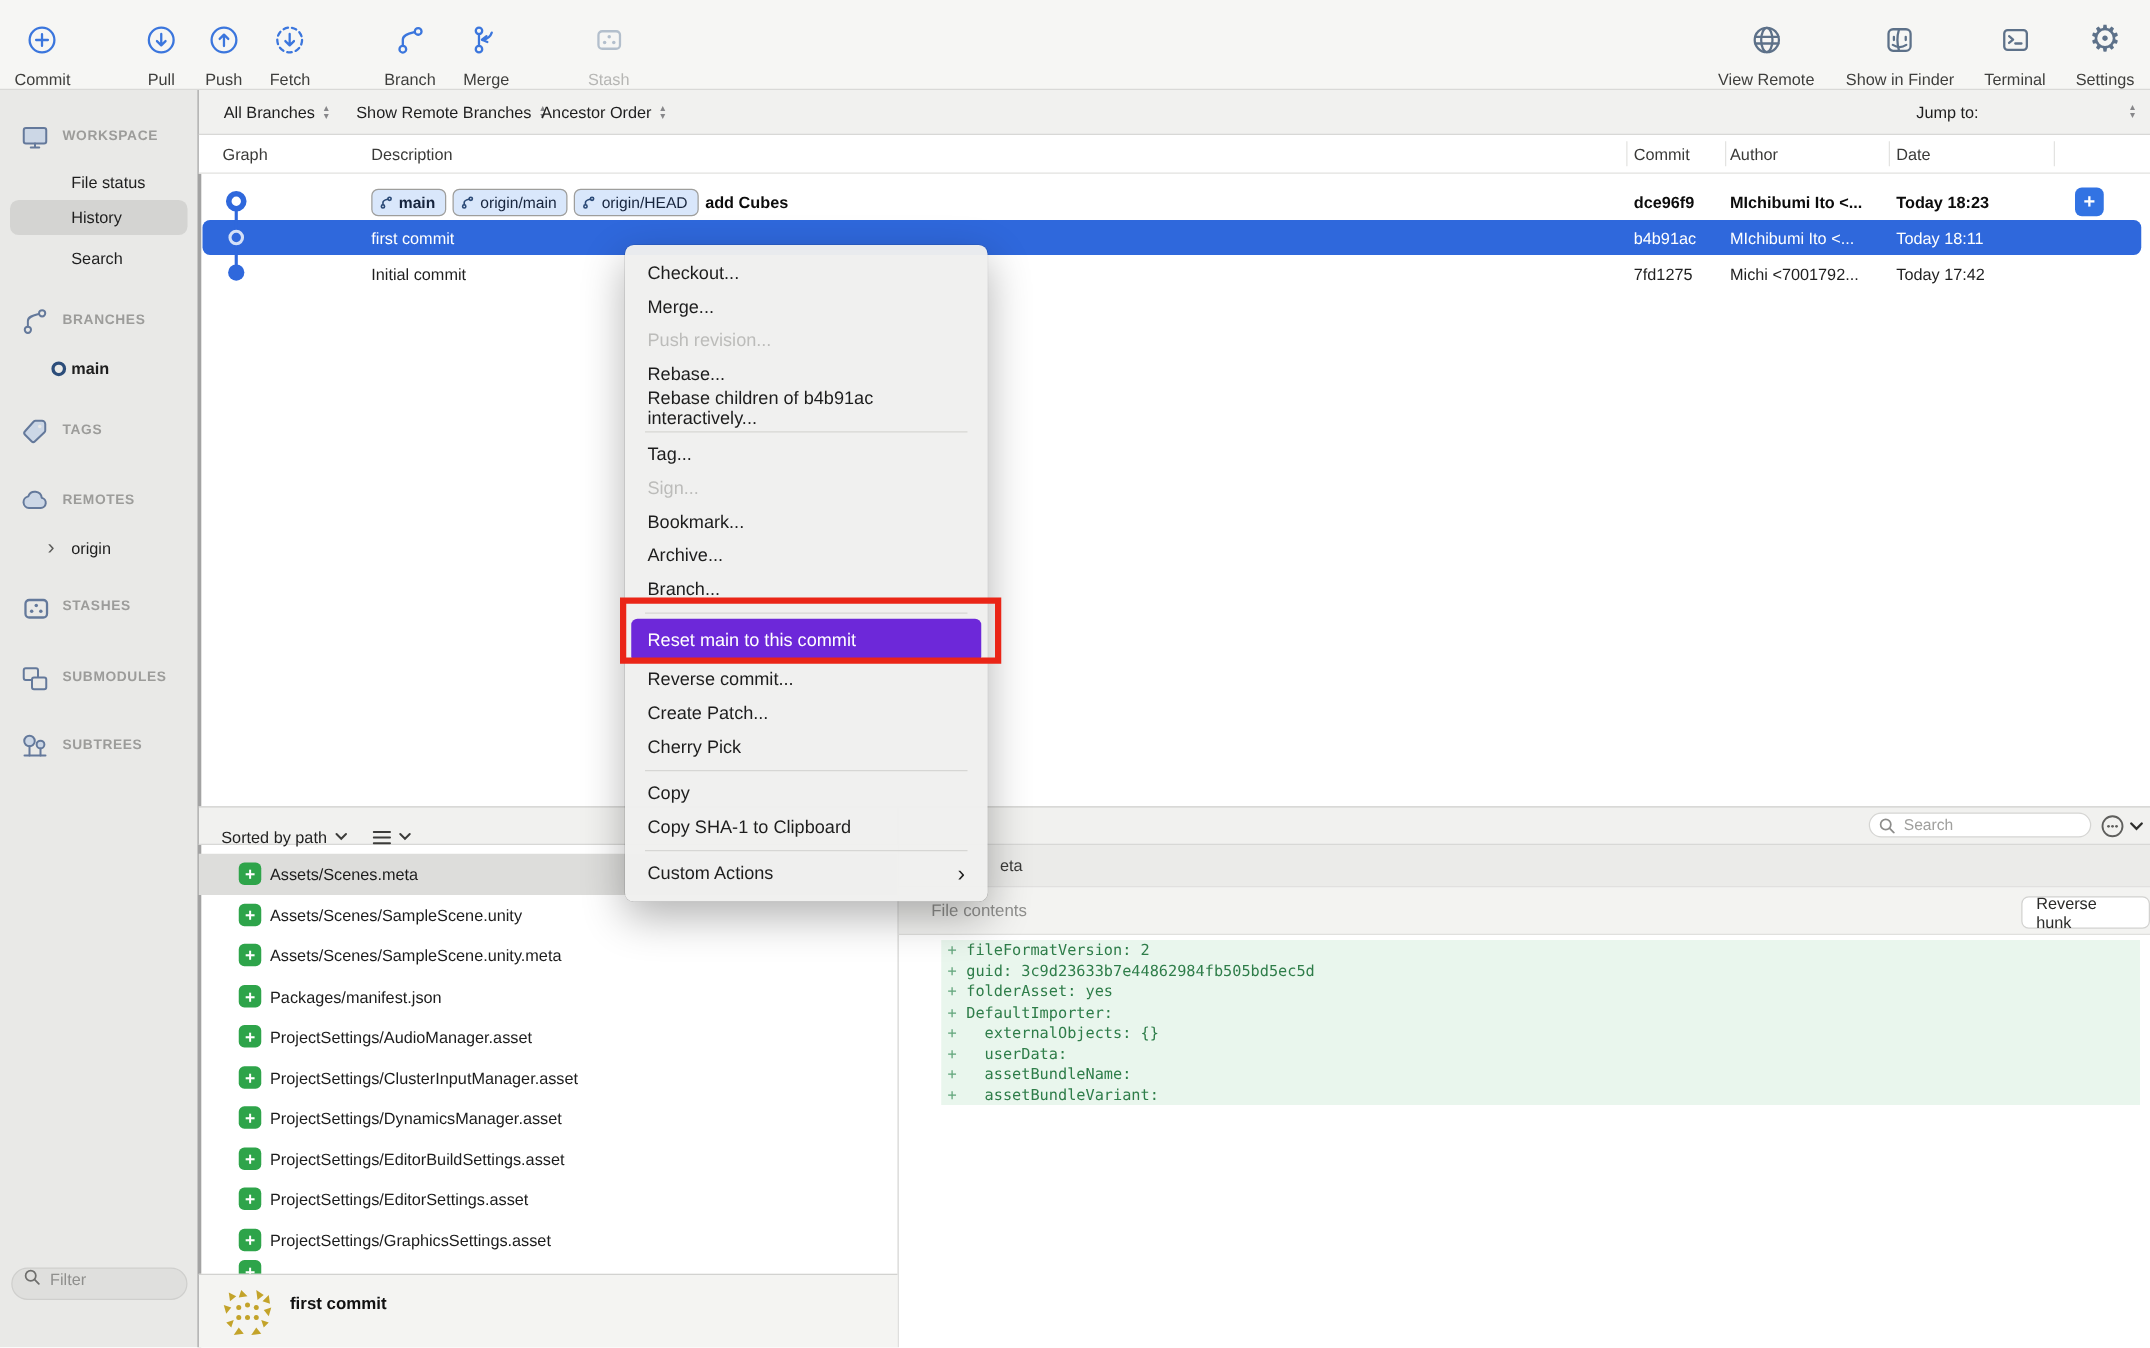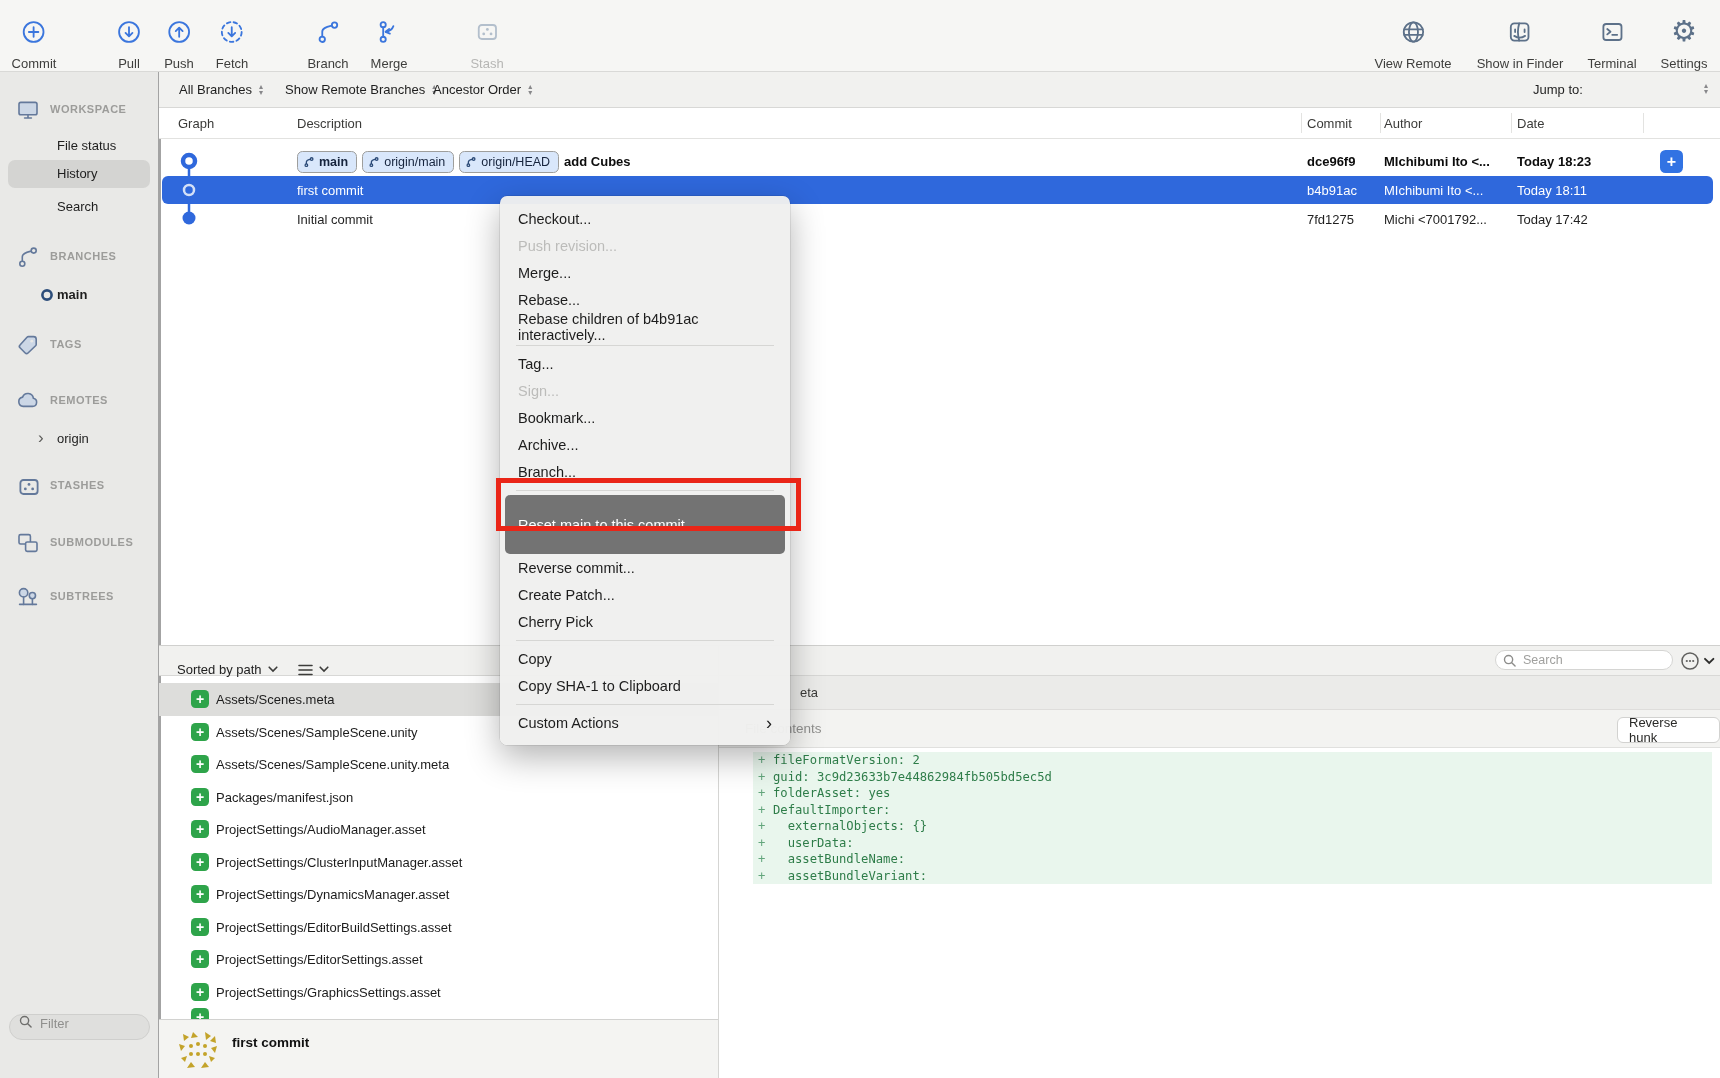--- a/index.html
+++ b/index.html
@@ -93,21 +93,21 @@
            font-size:13px;color:#2a2a28;display:flex;align-items:center}
   #diff{position:absolute;left:753px;top:752px;width:959px;background:#e9f6ed}
   .dline{height:16.5px;display:flex;align-items:center;font-family:"DejaVu Sans Mono",monospace;font-size:12.2px;color:#2e7d49;white-space:pre}
   .dsign{width:15px;padding-left:5px;color:#63a67c}
 
   
   #menu{position:absolute;left:500px;top:196px;width:290px;background:rgba(240,240,238,.97);border-radius:7px;
         box-shadow:0 0 0 .5px rgba(0,0,0,.15),0 12px 34px rgba(0,0,0,.3);padding:9px 0;z-index:40;box-sizing:border-box}
   .mi{height:27px;display:flex;align-items:center;padding:0 18px;font-size:14.5px;color:#1d1d1d}
   .mi.disabled{color:#bcbcba}
-  .mi.hl{margin:0 5px;padding:16px 13px;background:#737373;color:#fff;border-radius:5px}
+  .mi.hl{margin:0 5px;padding:4px 13px;background:#6d28d9;color:#fff;border-radius:5px}
   .msep{height:1px;background:#d6d6d4;margin:4.5px 16px}
   .marrow{margin-left:auto;font-size:18px;line-height:14px;color:#1d1d1d}
 
   
   #annot{position:absolute;left:496px;top:478px;width:305px;height:53px;border:5px solid #ea2517;box-sizing:border-box;z-index:60;pointer-events:none}
 </style>
 </head>
 <body>
 
 <div id="toolbar">
@@ -544,25 +544,25 @@
     <div class="dline"><span class="dsign">+</span><span>  externalObjects: {}</span></div>
     <div class="dline"><span class="dsign">+</span><span>  userData:</span></div>
     <div class="dline"><span class="dsign">+</span><span>  assetBundleName:</span></div>
     <div class="dline"><span class="dsign">+</span><span>  assetBundleVariant:</span></div>
   </div>
 
 <div id="menu">
     <div class="mi">
       <span>Checkout...</span>
     </div>
+    <div class="mi">
+      <span>Merge...</span>
+    </div>
     <div class="mi disabled">
       <span>Push revision...</span>
-    </div>
-    <div class="mi">
-      <span>Merge...</span>
     </div>
     <div class="mi">
       <span>Rebase...</span>
     </div>
     <div class="mi">
       <span>Rebase children of b4b91ac interactively...</span>
     </div>
     <div class="msep"></div>
     <div class="mi">
       <span>Tag...</span>

